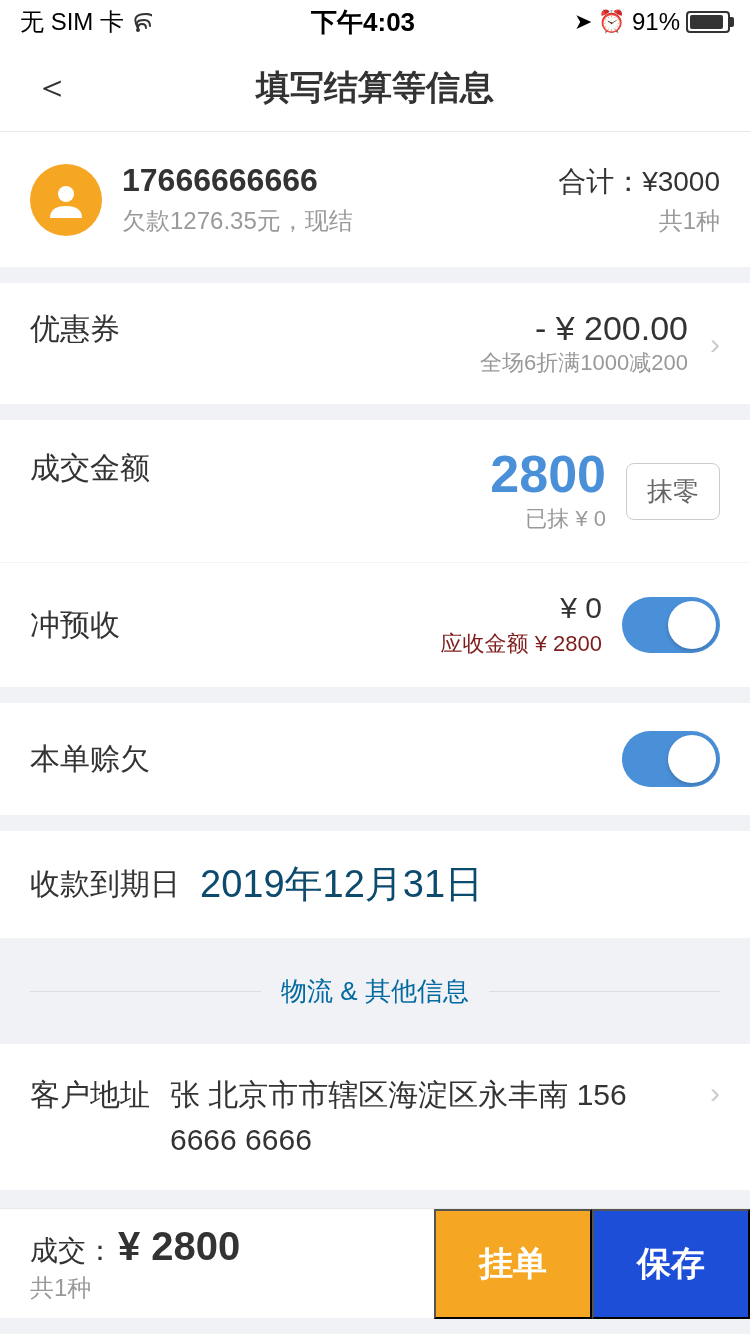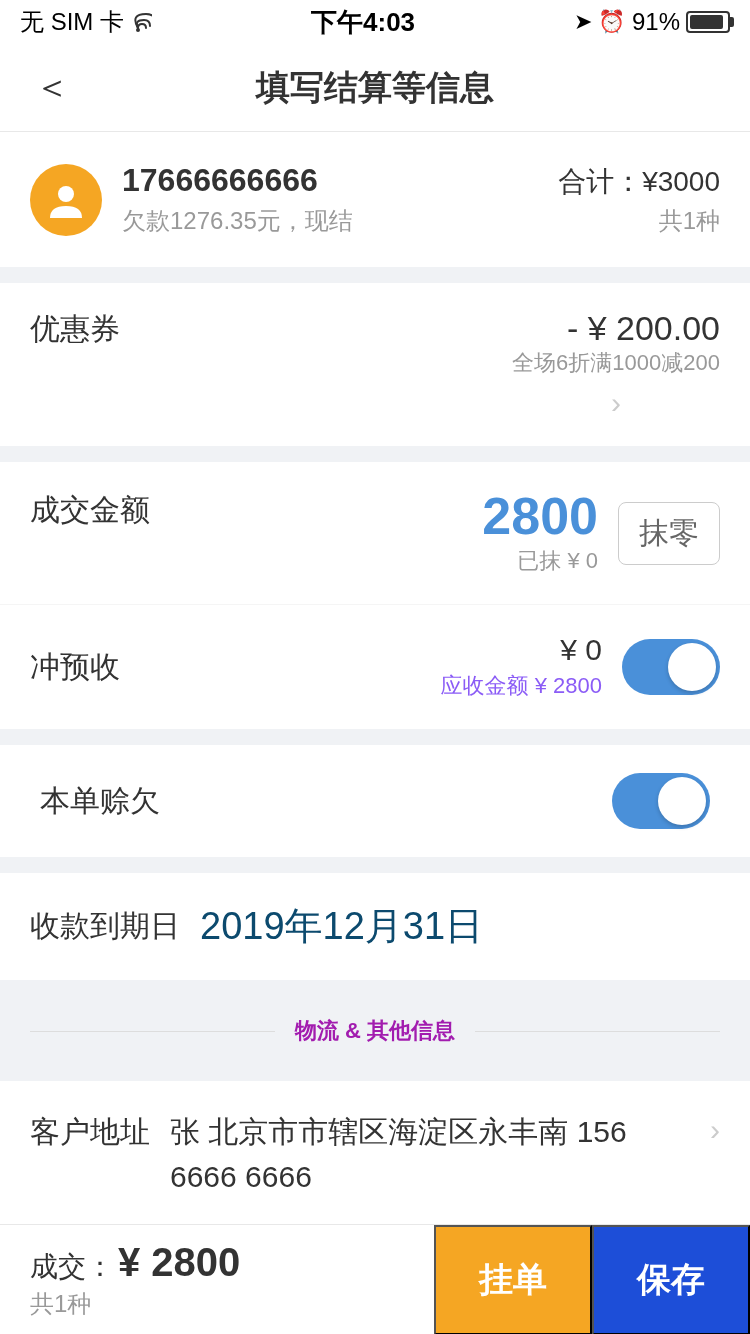--- a/index.html
+++ b/index.html
@@ -137,22 +137,21 @@
       justify-content: space-between;
       margin-bottom: 16px;
     }
     .coupon-label {
       font-size: 30px;
       color: #333;
     }
     .coupon-right {
       display: flex;
       align-items: center;
-      gap: 8px;
-      flex-direction: column;
+      gap: 22px;
     }
     .coupon-amount {
       font-size: 34px;
       color: #333;
       font-weight: 500;
     }
     .coupon-desc {
       font-size: 22px;
       color: #999;
     }
@@ -195,21 +194,21 @@
     }
     .amount-sub {
       font-size: 22px;
       color: #999;
       margin-top: 4px;
     }
     .round-btn {
       border: 1px solid #ccc;
       border-radius: 8px;
       padding: 10px 20px;
-      font-size: 30px;
+      font-size: 26px;
       color: #666;
       background: #fff;
       cursor: pointer;
     }
 
     
     .prepay-row {
       padding: 28px 30px;
       display: flex;
       align-items: center;
@@ -222,21 +221,21 @@
     }
     .prepay-amount-wrap {
       text-align: right;
     }
     .prepay-amount {
       font-size: 30px;
       color: #333;
     }
     .prepay-sub {
       font-size: 22px;
-      color: #8b5cf6;
+      color: #7f1d1d;
       margin-top: 4px;
     }
 
     
     .toggle-switch {
       width: 98px;
       height: 56px;
       background: #4a90d9;
       border-radius: 28px;
       position: relative;
@@ -250,21 +249,21 @@
       width: 48px;
       height: 48px;
       background: #fff;
       border-radius: 50%;
       box-shadow: 0 2px 4px rgba(0,0,0,0.2);
     }
 
     
     .debt-row {
       background: #fff;
-      padding: 28px 40px;
+      padding: 28px 30px;
       display: flex;
       align-items: center;
       justify-content: space-between;
       margin-bottom: 16px;
     }
 
     
     .due-date-row {
       background: #fff;
       padding: 28px 30px;
@@ -290,23 +289,22 @@
       align-items: center;
       gap: 20px;
       margin-bottom: 0;
     }
     .divider-line {
       flex: 1;
       height: 1px;
       background: #ddd;
     }
     .divider-text {
-      font-size: 22px;
-      color: #a21caf;
-      font-weight: bold;
+      font-size: 26px;
+      color: #0369a1;
     }
 
     
     .address-row {
       background: #fff;
       padding: 28px 30px;
       display: flex;
       align-items: flex-start;
       justify-content: flex-end;
       margin-top: 15px;
@@ -328,21 +326,21 @@
       color: #ccc;
       font-size: 30px;
       margin-left: 10px;
       flex-shrink: 0;
       margin-top: 4px;
     }
 
     
     .footer-area {
       position: fixed;
-      bottom: 0;
+      bottom: 16px;
       left: 0;
       width: 750px;
       background: #fff;
       border-top: 1px solid #e8e8e8;
       height: 110px;
       display: flex;
       align-items: center;
       justify-content: center;
     }
     .footer-info {

